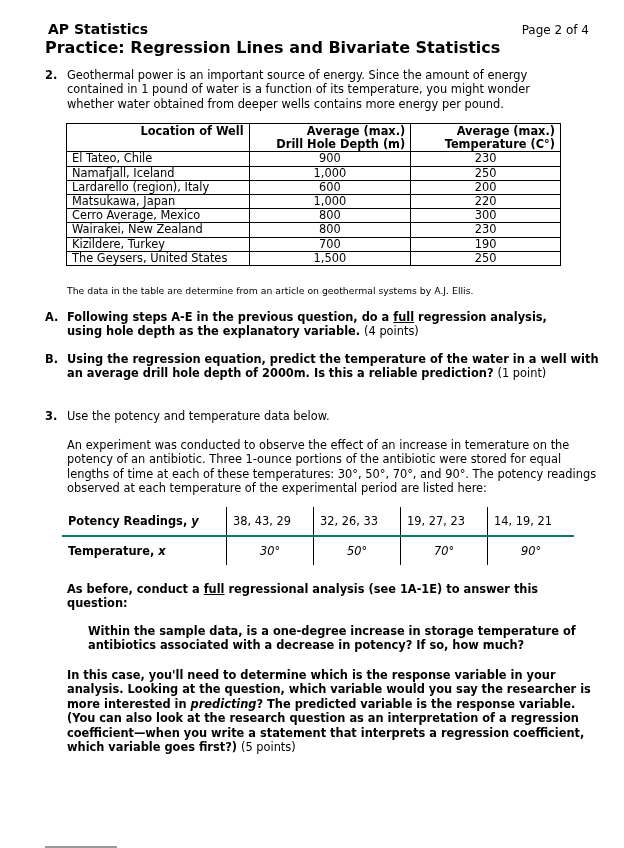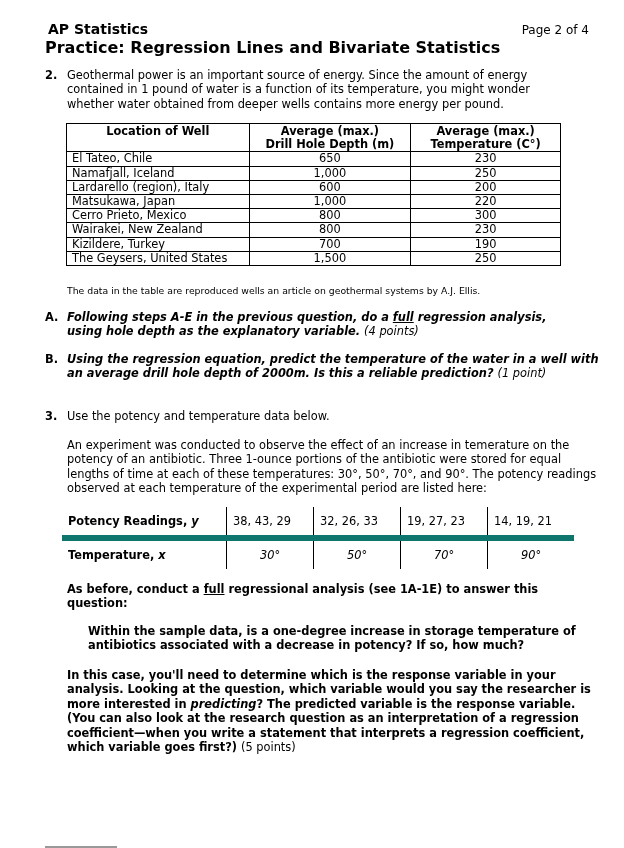--- a/index.html
+++ b/index.html
@@ -17,39 +17,39 @@
     .q .num { position: absolute; left: 0; font-weight: bold; }
     .q .body { margin-left: 22px; }
 
     table.wells {
       position: absolute; left: 66px; top: 123px; width: 495px;
       border-collapse: collapse; font-size: 11.4px; line-height: 13.2px;
     }
     table.wells td, table.wells th {
       border: 1px solid #000; padding: 0 5px; vertical-align: top;
     }
-    table.wells th { text-align: center; font-weight: bold; padding-top: 1px; }
+    table.wells th { text-align: right; font-weight: bold; padding-top: 1px; }
     table.wells td.c { text-align: center; }
     table.wells col.c1 { width: 183px; }
     table.wells col.c2 { width: 162px; }
     table.wells col.c3 { width: 150px; }
     .source { left: 67px; top: 285px; font-size: 9.3px; }
 
     .sub { font-size: 11.4px; line-height: 14.4px; font-weight: bold; }
     .sub .lbl { position: absolute; left: 0; }
-    .sub .body { margin-left: 22px; font-style: italic; }
+    .sub .body { margin-left: 22px; }
     .pts { font-weight: normal; }
     u { text-decoration: underline; }
 
     table.potency {
       position: absolute; left: 62px; top: 507px; width: 512px;
       border-collapse: collapse; font-size: 11.4px;
     }
     table.potency td { height: 28px; padding: 0 6px; }
-    table.potency tr.r1 td { border-bottom: 6px solid #0f766e; }
+    table.potency tr.r1 td { border-bottom: 2px solid #0f766e; }
     table.potency td.lab { font-weight: bold; width: 152px; }
     table.potency td.v { border-left: 1px solid #000; }
     table.potency tr.r2 td.v { text-align: center; font-style: italic; }
 
     .bold { font-weight: bold; }
     .footline { left: 45px; top: 846px; width: 72px; height: 2px; background: #999; }
   </style>
 </head>
 <body>
 
@@ -71,61 +71,61 @@
   <thead>
     <tr>
       <th><span>Location of Well</span><br>&nbsp;</th>
       <th><span>Average (max.)</span><br><span>Drill Hole Depth (m)</span></th>
       <th><span>Average (max.)</span><br><span>Temperature (C°)</span></th>
     </tr>
   </thead>
   <tbody>
     <tr>
         <td>El Tateo, Chile</td>
-        <td class="c">650</td>
+        <td class="c">900</td>
         <td class="c">230</td>
       </tr>
     <tr>
         <td>Namafjall, Iceland</td>
         <td class="c">1,000</td>
         <td class="c">250</td>
       </tr>
     <tr>
         <td>Lardarello (region), Italy</td>
         <td class="c">600</td>
         <td class="c">200</td>
       </tr>
     <tr>
         <td>Matsukawa, Japan</td>
         <td class="c">1,000</td>
         <td class="c">220</td>
       </tr>
     <tr>
-        <td>Cerro Prieto, Mexico</td>
+        <td>Cerro Average, Mexico</td>
         <td class="c">800</td>
         <td class="c">300</td>
       </tr>
     <tr>
         <td>Wairakei, New Zealand</td>
         <td class="c">800</td>
         <td class="c">230</td>
       </tr>
     <tr>
         <td>Kizildere, Turkey</td>
         <td class="c">700</td>
         <td class="c">190</td>
       </tr>
     <tr>
         <td>The Geysers, United States</td>
         <td class="c">1,500</td>
         <td class="c">250</td>
       </tr>
   </tbody>
 </table>
-<div class="abs source">The data in the table are reproduced wells an article on geothermal systems by A.J. Ellis.</div>
+<div class="abs source">The data in the table are determine from an article on geothermal systems by A.J. Ellis.</div>
 
 <div class="abs sub" style="left:45px; top:310px; width:540px;">
   <span class="lbl">A.</span>
   <div class="body">
     <span>Following steps A-E in the previous question, do a </span><u>full</u><span> regression analysis, using hole depth as the explanatory variable.</span>
     <span class="pts">(4 points)</span>
   </div>
 </div>
 
 <div class="abs sub" style="left:45px; top:352px; width:560px;">

